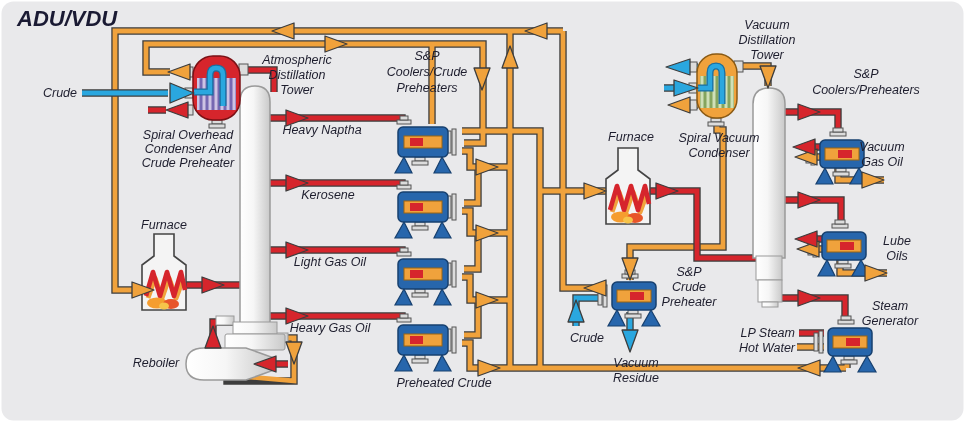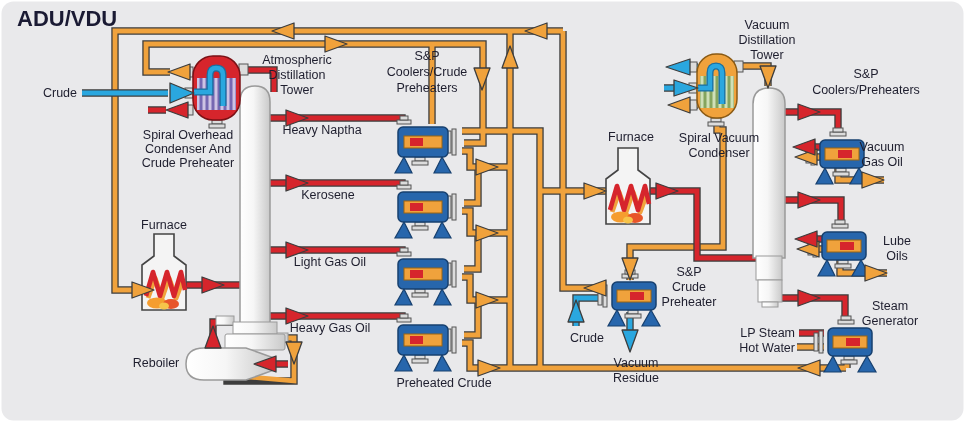--- a/index.html
+++ b/index.html
@@ -1,16 +1,16 @@
 <!DOCTYPE html>
 <html><head>
 <meta charset="utf-8">
 <style>
   html,body{margin:0;padding:0;background:#ffffff;font-family:"Liberation Sans",sans-serif;}
-  .stage{position:relative;width:965px;height:422px;}
+  .stage{position:relative;width:965px;height:422px;font-style:italic;}
   svg{display:block;}
   .po{fill:none;stroke:#3d3d3d;stroke-width:7.4;stroke-linejoin:miter;}
   .pi{fill:none;stroke-width:4.8;stroke-linejoin:miter;}
   .co{stroke:#f0a23c;} .cr{stroke:#d6252c;} .cb{stroke:#2aa7df;}
   .arr{stroke:#3d3d3d;stroke-width:1.3;stroke-linejoin:round;}
   .ao{fill:#f0a23c;} .ar{fill:#d6252c;} .ab{fill:#2aa7df;}
   .fl{fill:#dcdcdc;stroke:#555;stroke-width:1;}
   .lb{font-size:12.5px;fill:#1e1e2e;text-anchor:middle;}
   .lbe{font-size:12.5px;fill:#1e1e2e;text-anchor:end;}
   .ttl{font-size:22px;font-weight:bold;fill:#1a1a33;}

